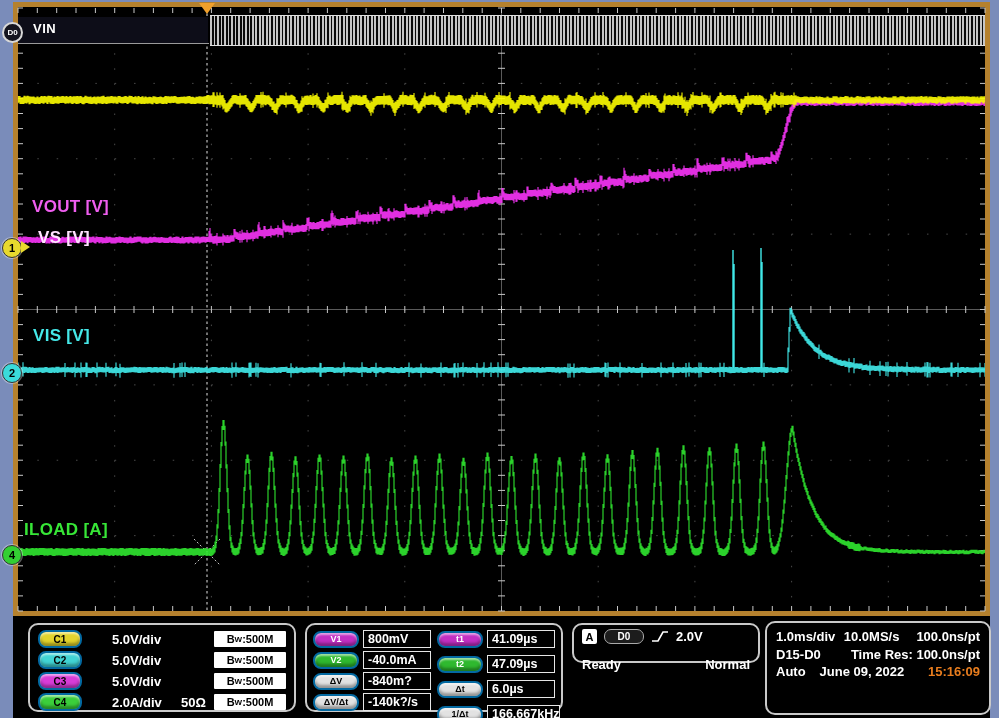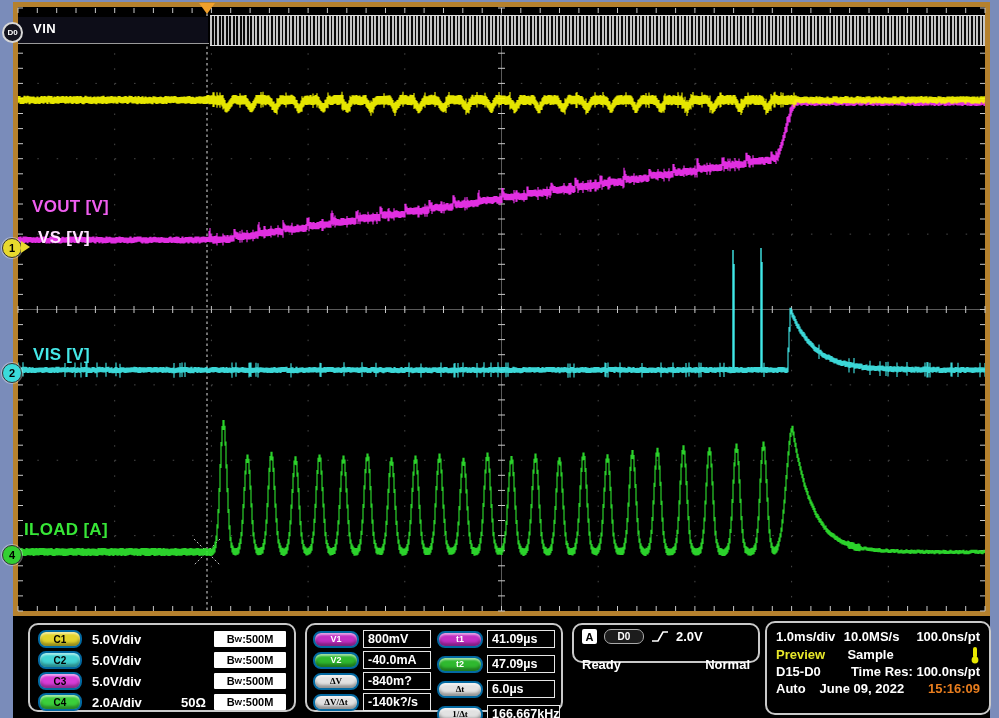--- a/index.html
+++ b/index.html
@@ -51,22 +51,22 @@
   .chpanel{left:28px;top:623px;width:268px;height:89px;padding:4px 8px 0 8px;}
   .chrow{display:flex;align-items:center;height:20px;margin-bottom:1px;}
   .pill{
     width:40px;height:14px;border-radius:8px;margin-right:10px;flex:none;
     display:flex;align-items:center;justify-content:center;
     font-size:10px;color:#000;border:2px solid #0369a1;
     box-shadow:inset 0 2px 2px rgba(255,255,255,.55), inset 0 -3px 3px rgba(0,0,0,.35);
   }
   .p-c1{background:#e3d42c;} .p-c2{background:#41d4d4;} .p-c3{background:#d83cd8;} .p-c4{background:#3bcf3b;text-align:right;}
   .p-mag{background:#c32fc3;color:#fff;} .p-grn{background:#2fb92f;color:#fff;}
-  .p-sil{background:#e2e2e2;color:#000;font-family:Liberation Serif, serif;}
-  .chscale{font-size:13px;color:#fff;}
+  .p-sil{background:#e2e2e2;color:#000;}
+  .chscale{font-size:13px;color:#fff;margin-left:20px;}
   .chimp{font-size:13px;color:#fff;margin-left:auto;margin-right:8px;}
   .bwbox{
     margin-left:auto;background:#fff;color:#000;width:72px;height:16px;flex:none;
     font-size:11px;display:flex;align-items:center;justify-content:center;border-radius:1px;
   }
   .chrow .bwbox{margin-left:0;}
   .chrow .sp{margin-left:auto;}
   .bwbox sub{font-size:8px;}
   .measpanel{left:305px;top:623px;width:258px;height:89px;padding:5px 6px 0 6px;display:flex;}
   .mcol{display:flex;flex-direction:column;gap:3px;}
@@ -155,21 +155,21 @@
 <div class="arrow-right"></div>
 <div class="cbadge b-cyan" style="left:2px;top:363px;">
     <span>2</span>
   </div>
 <div class="cbadge b-green" style="left:2px;top:545px;">
     <span>4</span>
   </div>
 
 <div class="wlabel" style="left:32px;top:197px;color:#f05ef0;">VOUT [V]</div>
 <div class="wlabel" style="left:38px;top:228px;color:#ffe2ff;">VS [V]</div>
-<div class="wlabel" style="left:33px;top:345px;color:#45e8e8;">VIS [V]</div>
+<div class="wlabel" style="left:33px;top:326px;color:#45e8e8;">VIS [V]</div>
 <div class="wlabel" style="left:24px;top:520px;color:#37e637;">ILOAD [A]</div>
 
 <div class="panel chpanel">
   <div class="chrow">
     <div class="pill p-c1">C1</div>
     <span class="chscale">5.0V/div</span>
     <span class="bwbox sp">
         <span>B</span>
         <sub>W</sub>
         <span>:500M</span>
@@ -259,30 +259,20 @@
   </div>
 </div>
 
 <div class="panel tbpanel">
   <div class="tbrow">
     <span>1.0ms/div</span>
     <span class="mid">10.0MS/s</span>
     <span class="right">100.0ns/pt</span>
   </div>
   <div class="tbrow">
-    <span class="yel">Preview</span>
-    <span class="mid" style="margin-right:54px;">Sample</span>
-    <span class="thermo">
-      <svg width="10" height="18">
-          <rect x="3" y="1" width="4" height="11" rx="2" fill="#e8e800"></rect>
-          <circle cx="5" cy="14" r="3.4" fill="#e8e800"></circle>
-        </svg>
-    </span>
-  </div>
-  <div class="tbrow">
     <span>D15-D0</span>
     <span class="right">Time Res: 100.0ns/pt</span>
   </div>
   <div class="tbrow">
     <span class="auto-gap">Auto</span>
     <span>June 09, 2022</span>
     <span class="right orange">15:16:09</span>
   </div>
 </div>
 

